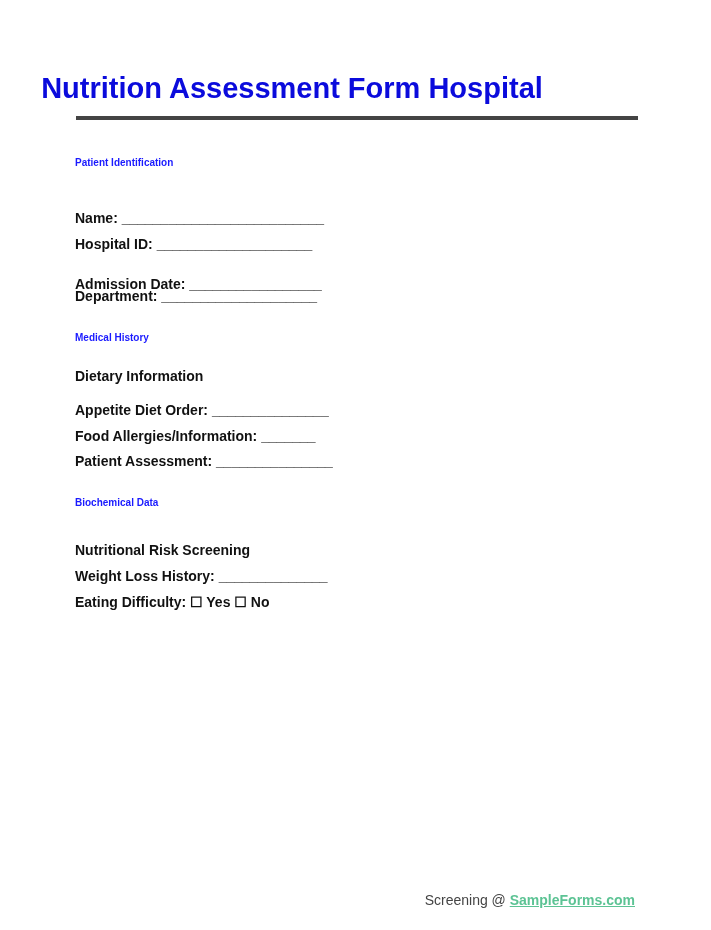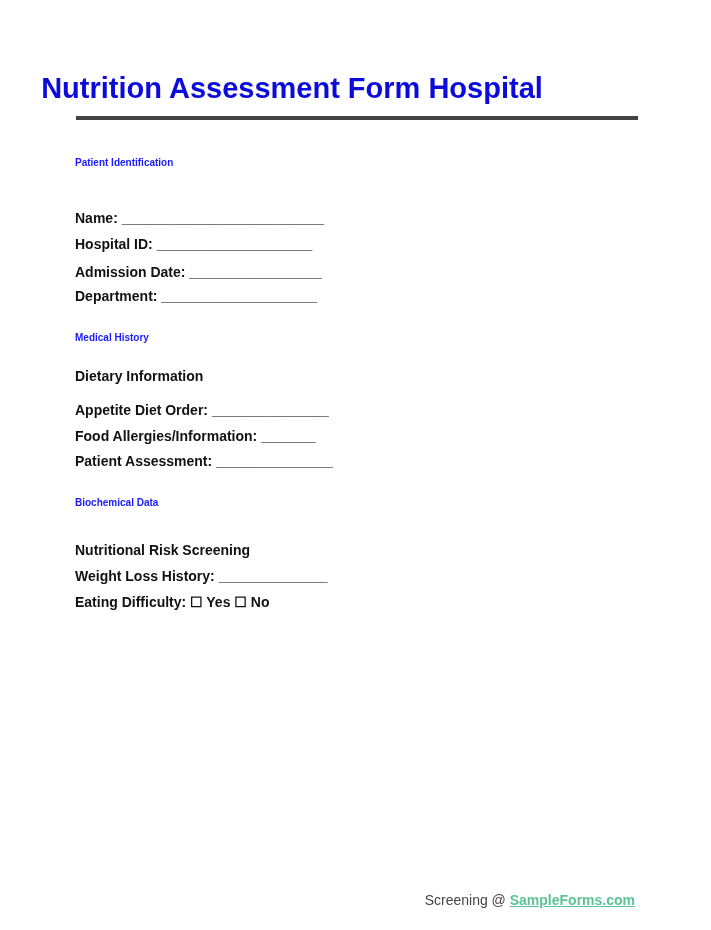--- a/index.html
+++ b/index.html
@@ -13,21 +13,21 @@
   </style>
 </head>
 <body>
 
 <h1 class="title">Nutrition Assessment Form Hospital</h1>
 <div class="rule"></div>
 
 <h2 class="section" style="top:157px">Patient Identification</h2>
 <div class="field" style="top:210px">Name: __________________________</div>
 <div class="field" style="top:236px">Hospital ID: ____________________</div>
-<div class="field" style="top:264px">Admission Date: _________________</div>
+<div class="field" style="top:276px">Admission Date: _________________</div>
 <div class="field" style="top:288px">Department: ____________________</div>
 
 <h2 class="section" style="top:332px">Medical History</h2>
 <div class="field" style="top:368px">Dietary Information</div>
 <div class="field" style="top:402px">Appetite Diet Order: _______________</div>
 <div class="field" style="top:428px">Food Allergies/Information: _______</div>
 <div class="field" style="top:453px">Patient Assessment: _______________</div>
 
 <h2 class="section" style="top:497px">Biochemical Data</h2>
 <div class="field" style="top:542px">Nutritional Risk Screening</div>

